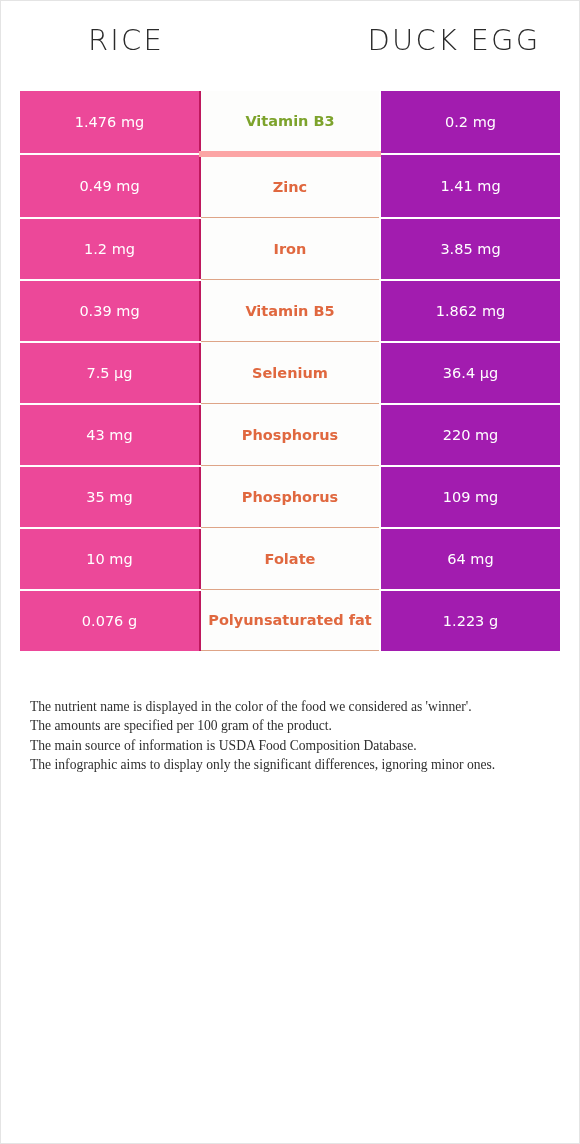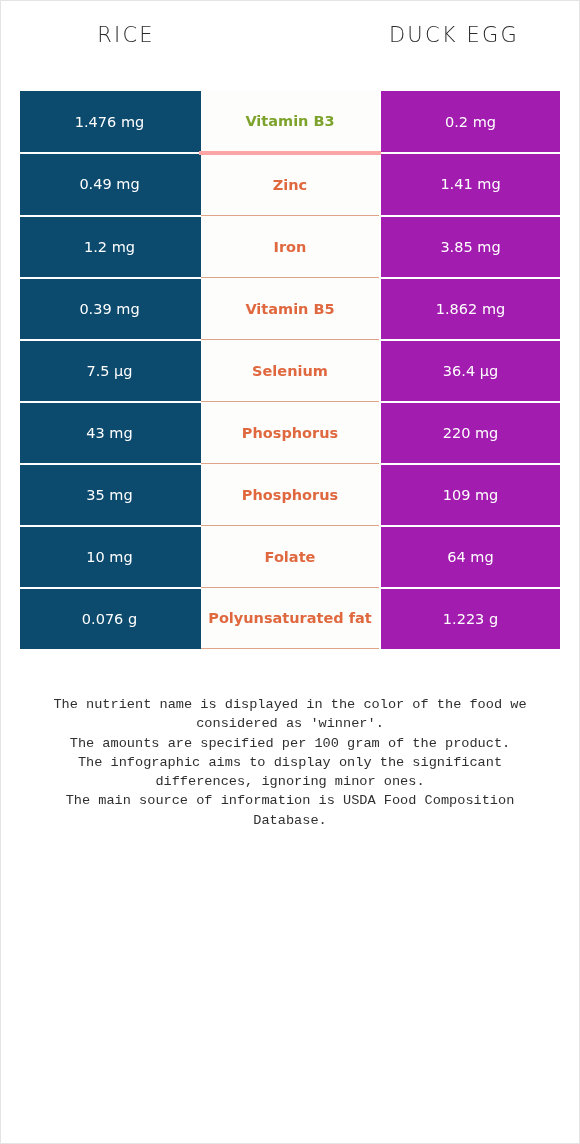--- a/index.html
+++ b/index.html
@@ -22,21 +22,21 @@
   }
 
   
   .header {
     position: relative;
     height: 90px;
   }
   .food-title {
     position: absolute;
     top: 22px;
-    font-size: 21px;
+    font-size: 29px;
     font-weight: 300;
     letter-spacing: 2.2px;
     color: #2b2b2b;
     text-transform: uppercase;
     white-space: nowrap;
     font-family: "DejaVu Sans", sans-serif;
     font-stretch: normal;
     -webkit-font-smoothing: antialiased;
   }
   .food-title.left  { left: 0; width: 250px; text-align: center; }
@@ -162,50 +162,50 @@
     text-align: center;
     vertical-align: middle;
     font-size: 14.5px;
     font-family: "DejaVu Sans", sans-serif;
   }
   .col-left  { width: 180px; }
   .col-mid   { width: 180px; }
   .col-right { width: 180px; }
 
   .cell-left {
-    background: #0c4a6e;
+    background: #ec4899;
     color: #ffffff;
     border-bottom: 2px solid #ffffff;
-    border-right: 2px solid #0c4a6e;
+    border-right: 2px solid #be185d;
   }
   .cell-right {
     background: #a21caf;
     color: #ffffff;
     border-bottom: 2px solid #ffffff;
     border-left: 2px solid #ffffff;
   }
   .cell-mid {
     background: #fdfdfc;
     font-weight: 700;
   }
-  .cell-mid.win-left  { color: #7da32c; border-bottom: 4px solid #fca5a5; }
+  .cell-mid.win-left  { color: #7da32c; border-bottom: 6px solid #fca5a5; }
   .cell-mid.win-right { color: #e0683f; border-bottom: 1px solid #deA487; }
 
   tr:last-child .cell-left,
   tr:last-child .cell-right { border-bottom: none; }
 
   
   .footnote {
     margin: 46px auto 8px;
     width: 520px;
-    text-align: center;
+    text-align: left;
     font-size: 13.6px;
     line-height: 1.42;
     color: #2f2f2f;
-    font-family: Liberation Mono, monospace;
+    font-family: Liberation Serif, serif;
   }
   .footnote div { white-space: normal; }
 </style>
 </head>
 <body>
 
 <div class="page">
 
   <div class="header">
     <div class="food-title left">RICE</div>
@@ -264,17 +264,17 @@
           <td class="cell-left">0.076 g</td>
           <td class="cell-mid win-right">Polyunsaturated fat</td>
           <td class="cell-right">1.223 g</td>
         </tr>
       </tbody>
   </table>
 
   <div class="footnote">
     <div>The nutrient name is displayed in the color of the food we considered as 'winner'.</div>
     <div>The amounts are specified per 100 gram of the product.</div>
+    <div>The main source of information is USDA Food Composition Database.</div>
     <div>The infographic aims to display only the significant differences, ignoring minor ones.</div>
-    <div>The main source of information is USDA Food Composition Database.</div>
   </div>
 
 </div>
 
 </body></html>

